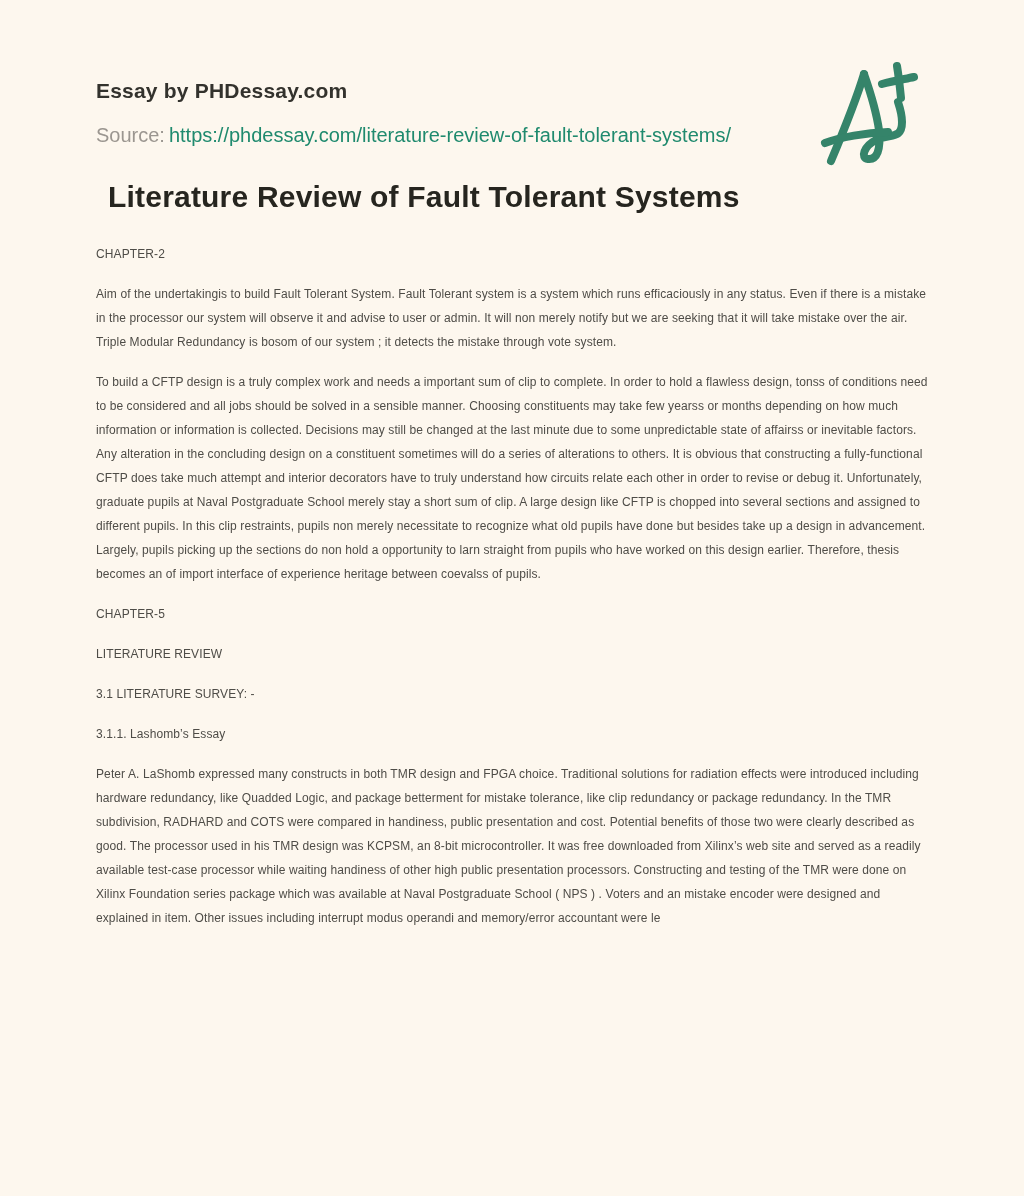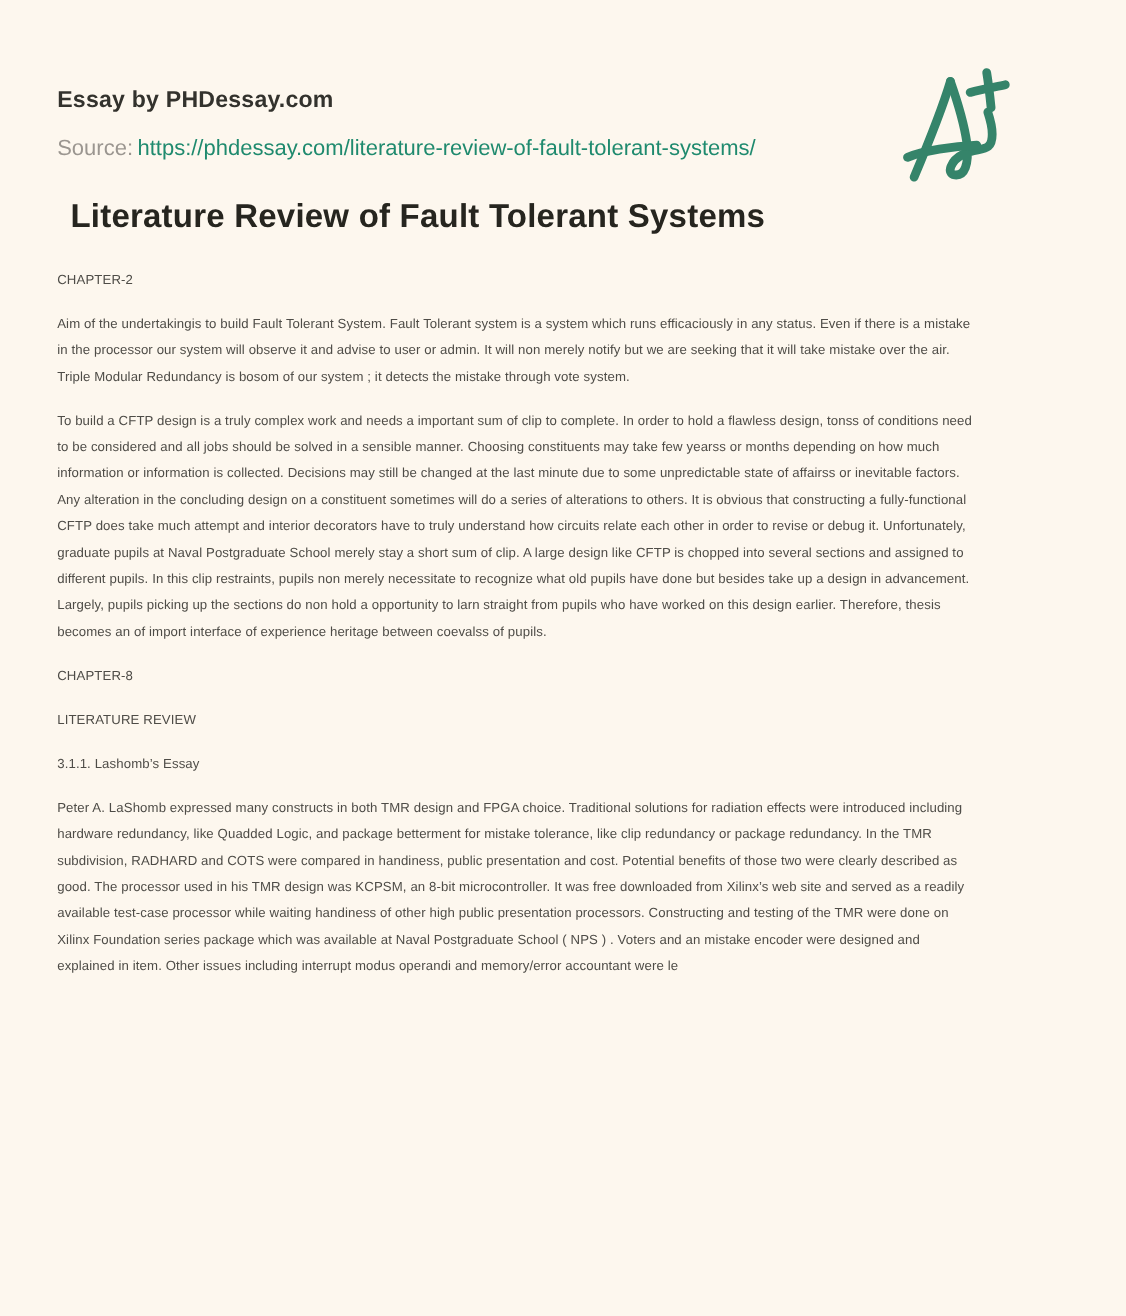--- a/index.html
+++ b/index.html
@@ -7,21 +7,21 @@
     width: 1024px;
     height: 1196px;
     overflow: hidden;
     background: #fdf7ee;
     font-family: "Liberation Sans", sans-serif;
   }
   .page {
     position: relative;
     width: 1024px;
     height: 1196px;
-    padding: 78px 94px 0 52px;
+    padding: 78px 94px 0 96px;
   }
   .byline {
     font-size: 21px;
     font-weight: 700;
     line-height: 26px;
     color: #33322d;
     letter-spacing: 0.2px;
     margin-bottom: 20px;
   }
   .source-line {
@@ -90,22 +90,23 @@
 
   <h1 class="doc-title">Literature Review of Fault Tolerant Systems</h1>
 
   <div class="block">CHAPTER-2</div>
 
 
   <div class="block">Aim of the undertakingis to build Fault Tolerant System. Fault Tolerant system is a system which runs efficaciously in any status. Even if there is a mistake in the processor our system will observe it and advise to user or admin. It will non merely notify but we are seeking that it will take mistake over the air. Triple Modular Redundancy is bosom of our system ; it detects the mistake through vote system.</div>
 
   <div class="block">To build a CFTP design is a truly complex work and needs a important sum of clip to complete. In order to hold a flawless design, tonss of conditions need to be considered and all jobs should be solved in a sensible manner. Choosing constituents may take few yearss or months depending on how much information or information is collected. Decisions may still be changed at the last minute due to some unpredictable state of affairss or inevitable factors. Any alteration in the concluding design on a constituent sometimes will do a series of alterations to others. It is obvious that constructing a fully-functional CFTP does take much attempt and interior decorators have to truly understand how circuits relate each other in order to revise or debug it. Unfortunately, graduate pupils at Naval Postgraduate School merely stay a short sum of clip. A large design like CFTP is chopped into several sections and assigned to different pupils. In this clip restraints, pupils non merely necessitate to recognize what old pupils have done but besides take up a design in advancement. Largely, pupils picking up the sections do non hold a opportunity to larn straight from pupils who have worked on this design earlier. Therefore, thesis becomes an of import interface of experience heritage between coevalss of pupils.</div>
 
-  <div class="block">CHAPTER-8</div>
+  <div class="block">CHAPTER-5</div>
 
   <div class="block">LITERATURE REVIEW</div>
 
+  <div class="block">3.1 LITERATURE SURVEY: -</div>
 
   <div class="block">3.1.1. Lashomb’s Essay</div>
 
   <div class="block">Peter A. LaShomb expressed many constructs in both TMR design and FPGA choice. Traditional solutions for radiation effects were introduced including hardware redundancy, like Quadded Logic, and package betterment for mistake tolerance, like clip redundancy or package redundancy. In the TMR subdivision, RADHARD and COTS were compared in handiness, public presentation and cost. Potential benefits of those two were clearly described as good. The processor used in his TMR design was KCPSM, an 8-bit microcontroller. It was free downloaded from Xilinx’s web site and served as a readily available test-case processor while waiting handiness of other high public presentation processors. Constructing and testing of the TMR were done on Xilinx Foundation series package which was available at Naval Postgraduate School ( NPS ) . Voters and an mistake encoder were designed and explained in item. Other issues including interrupt modus operandi and memory/error accountant were le</div>
 
 </div>
 
 </body></html>

